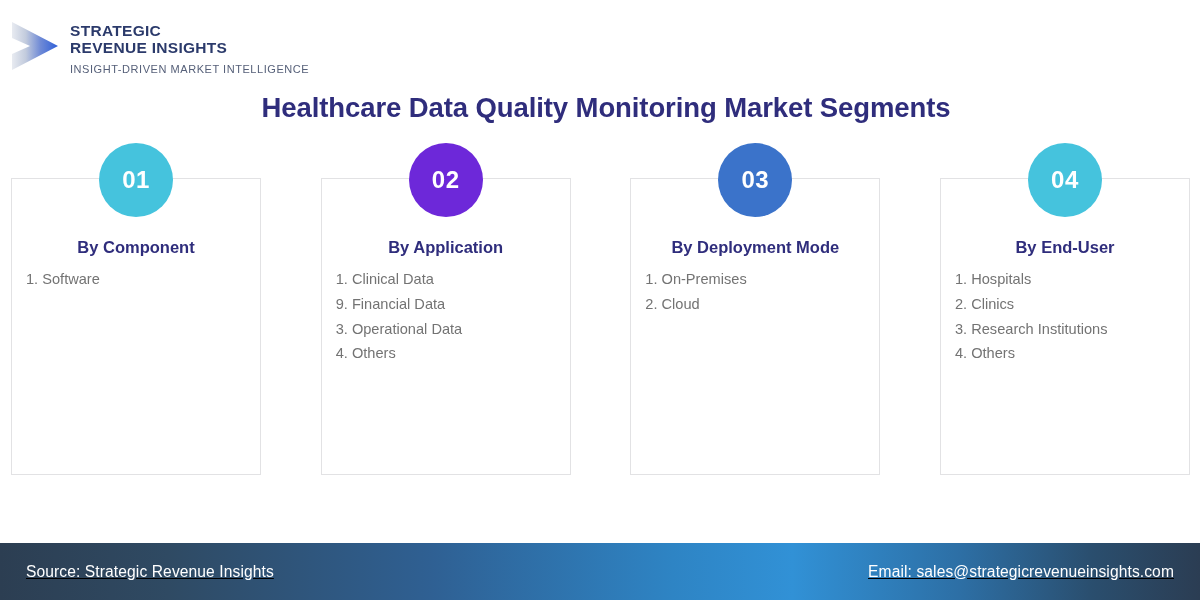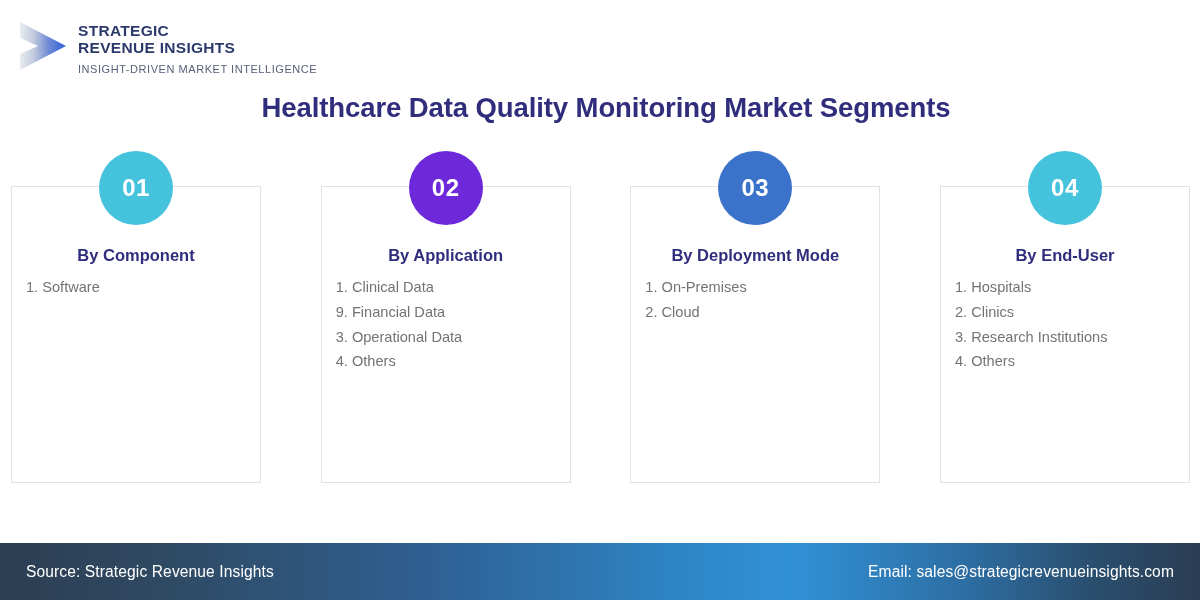--- a/index.html
+++ b/index.html
@@ -12,21 +12,21 @@
 
   body {
     font-family: "Liberation Sans", sans-serif;
     background: #ffffff;
     position: relative;
   }
 
   
   .logo-block {
     position: absolute;
-    left: 16px;
+    left: 8px;
     top: 16px;
     display: flex;
     align-items: center;
   }
   .logo-mark {
     width: 54px;
     height: 60px;
     flex: none;
     display: block;
   }
@@ -62,21 +62,21 @@
     font-size: 27.5px;
     font-weight: bold;
     color: #2f2d7c;
     letter-spacing: -0.1px;
     padding-left: 12px;
   }
 
   
   .cards {
     position: absolute;
-    top: 186px;
+    top: 178px;
     left: 11px;
     width: 1179px;
     height: 297px;
     display: flex;
     justify-content: space-between;
   }
   .card {
     position: relative;
     width: 250px;
     height: 297px;
@@ -132,20 +132,21 @@
         #2f6093 36%,
         #2e84c4 56%,
         #3191d6 66%,
         #2d6fa5 80%,
         #2a4e6e 91%,
         #2b3d53 100%);
     display: flex;
     align-items: center;
     justify-content: space-between;
     padding: 4px 26px;
+    text-decoration: underline;
   }
   .footer-text {
     color: #ffffff;
     font-size: 15.6px;
     letter-spacing: 0.1px;
   }
 </style>
 </head>
 <body>
 

